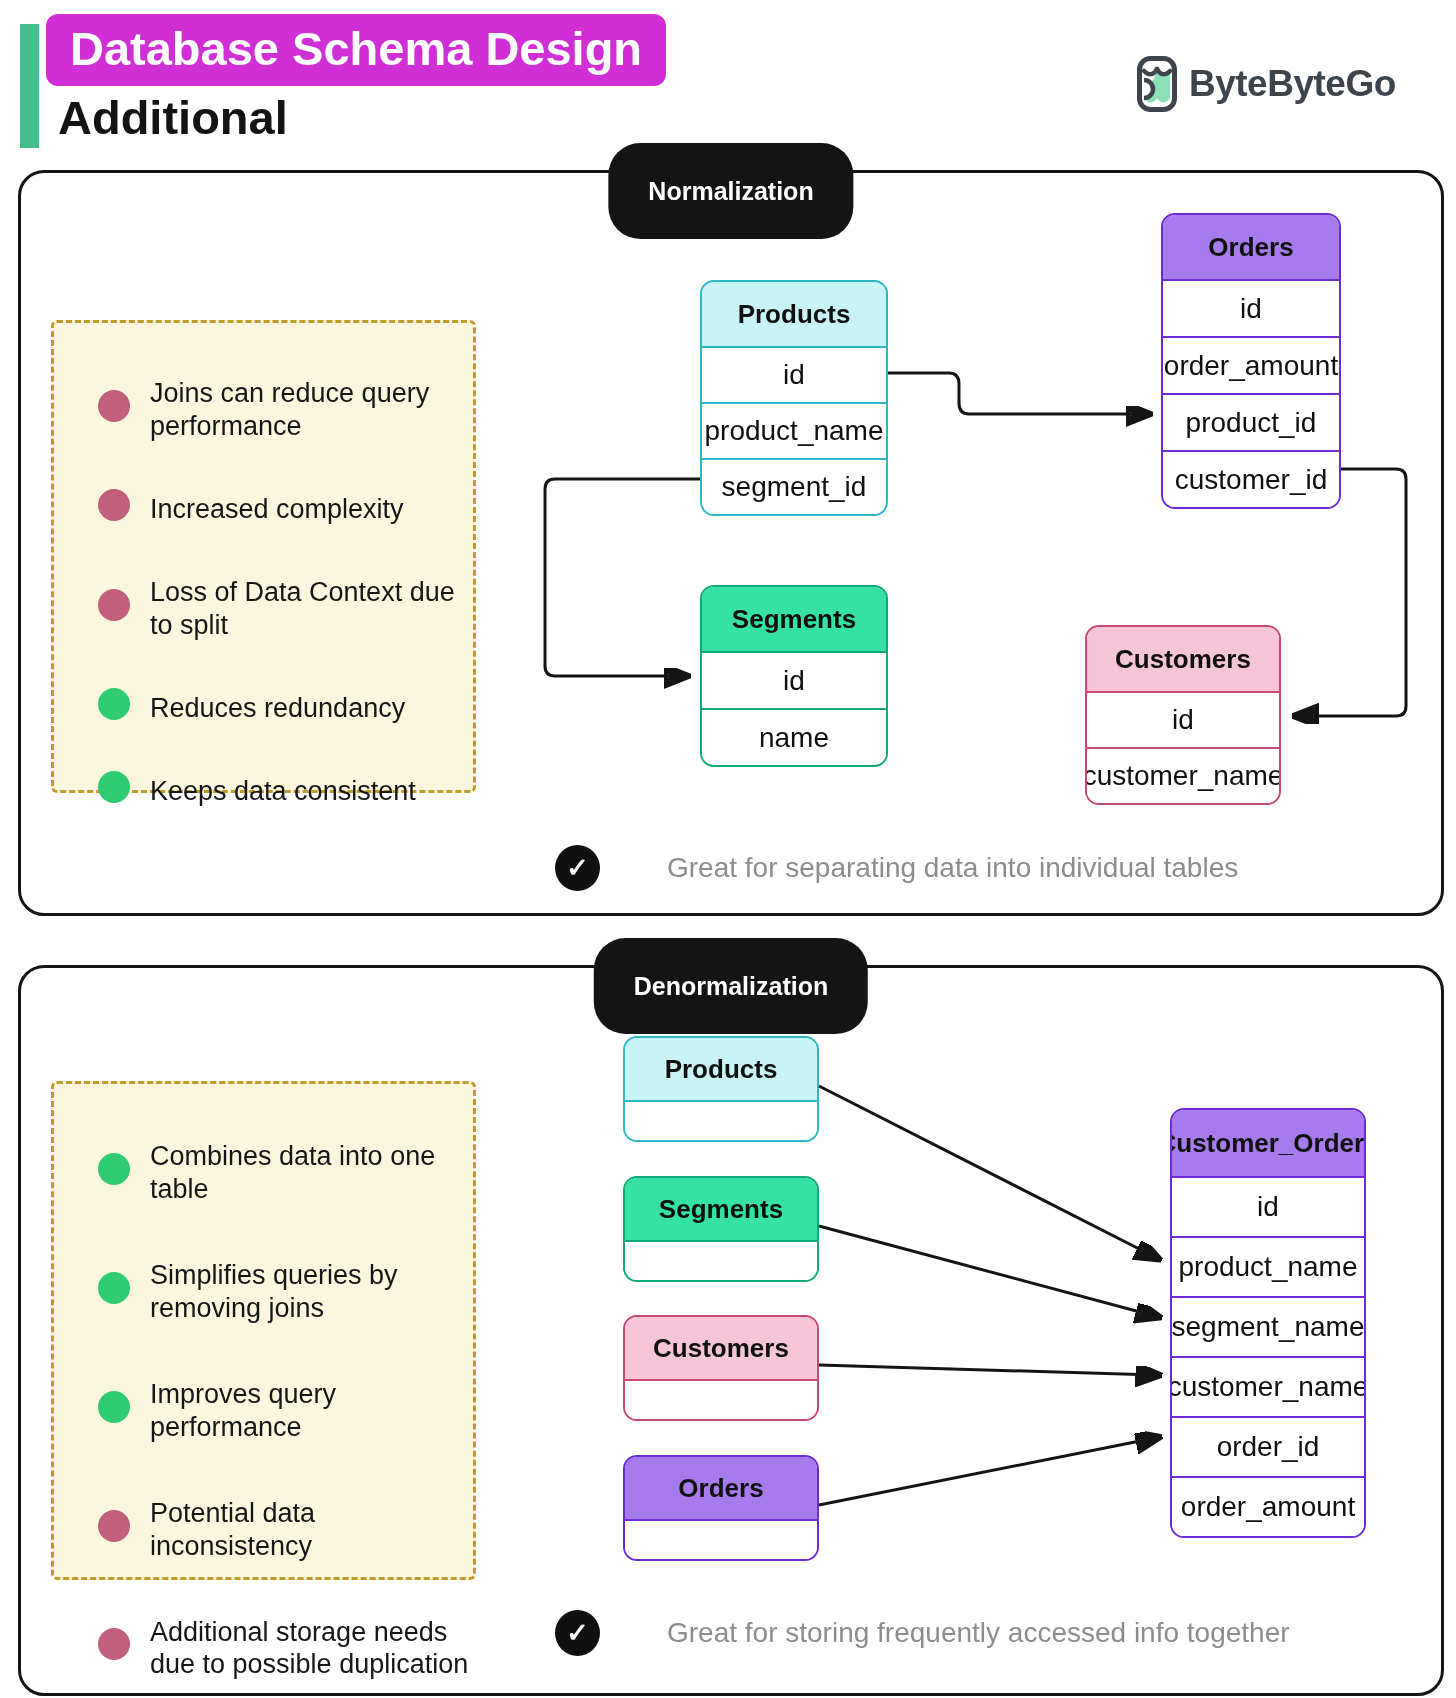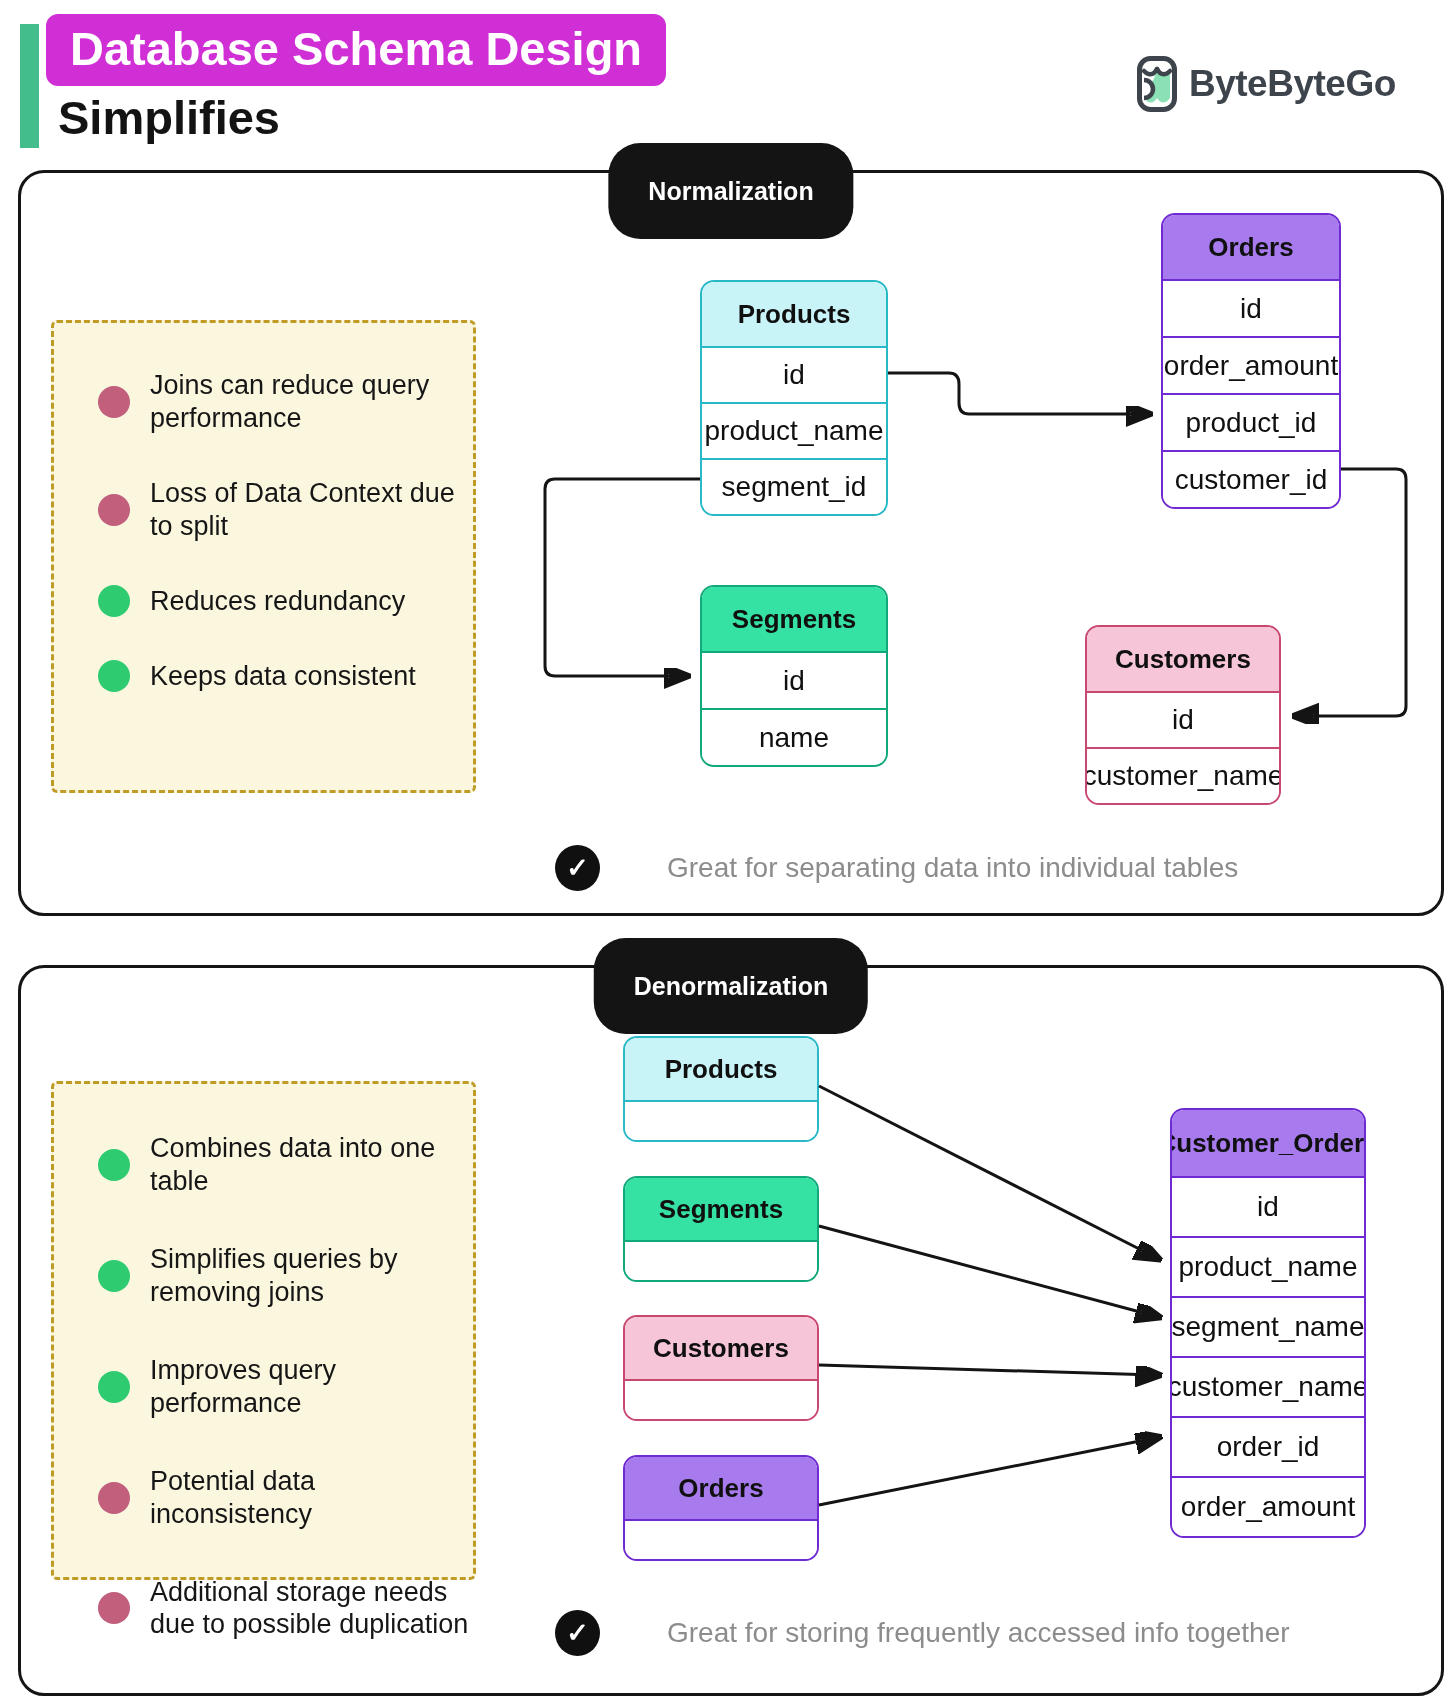--- a/index.html
+++ b/index.html
@@ -24,21 +24,21 @@
 
   
   .notes{position:absolute;left:30px;width:425px;background:#fbf7df;border:3px dashed #c09b26;border-radius:6px;
          display:flex;flex-direction:column;box-sizing:border-box;padding-left:44px;}
   .notes-norm{top:147px;height:473px;padding-top:46px;gap:42px;}
   .notes-denorm{top:113px;height:499px;padding-top:48px;gap:45px;}
   .note{display:flex;align-items:center;gap:20px;}
   .dot{width:32px;height:32px;border-radius:50%;flex:0 0 32px;}
   .dot.con{background:#c25f7d;}
   .dot.pro{background:#2fcb71;}
-  .note-text{font-size:27px;line-height:1.22;max-width:340px;color:#161616;}
+  .note-text{font-size:27px;line-height:1.22;max-width:340px;color:#161616;margin-top:8px;}
 
   
   .tbl{position:absolute;background:#ffffff;border-style:solid;border-width:2.5px;border-radius:14px;
        overflow:hidden;text-align:center;box-sizing:border-box;}
   .tbl .hdr{display:flex;align-items:center;justify-content:center;font-weight:700;font-size:26px;color:#101010;}
   .tbl .row{display:flex;align-items:center;justify-content:center;font-size:28px;color:#101010;
             background:#ffffff;border-top-style:solid;border-top-width:2.5px;}
   .t-cyan{border-color:#29b8c6;}  .t-cyan .hdr{background:#c8f4f8;}  .t-cyan .row{border-top-color:#29b8c6;}
   .t-purple{border-color:#6f2ad2;}.t-purple .hdr{background:#a77bee;}.t-purple .row{border-top-color:#6f2ad2;}
   .t-green{border-color:#11a87c;} .t-green .hdr{background:#35e2a4;} .t-green .row{border-top-color:#11a87c;}
@@ -58,21 +58,21 @@
        display:flex;align-items:center;justify-content:center;font-size:27px;font-weight:700;flex:0 0 45px;}
   .caption-text{font-size:28px;color:#8c8c8c;margin-left:41px;}
 </style>
 </head>
 <body>
 
 <div class="canvas">
 
   <div class="accent-bar"></div>
   <div class="title-chip">Database Schema Design</div>
-  <div class="subtitle">Simplifies</div>
+  <div class="subtitle">Additional</div>
   <div class="brand">
     <svg width="40" height="56" viewBox="0 0 40 56">
       <rect x="2.5" y="2.5" width="35" height="51" rx="11" fill="#ffffff" stroke="#3e444c" stroke-width="5"></rect>
       <path d="M20 13 C23 19 28 20 33 15 L33 42 C28 49 23 47 20 42 C17 47 12 49 7 42 L7 26 C12 30 17 27 20 13 Z" fill="#8be0b6"></path>
       <path d="M7 15 C12 20 17 19 20 13" fill="none" stroke="#3e444c" stroke-width="4.5" stroke-linecap="round"></path>
       <path d="M20 13 C23 19 28 20 33 15" fill="none" stroke="#3e444c" stroke-width="4.5" stroke-linecap="round"></path>
       <path d="M7 24 a9 9 0 0 1 0 18" fill="#ffffff" stroke="#3e444c" stroke-width="4.5"></path>
     </svg>
     <span class="brand-name">ByteByteGo</span>
   </div>
@@ -80,20 +80,24 @@
   <section class="panel panel-norm">
     <div class="pill">Normalization</div>
 
     <div class="notes notes-norm">
       <div class="note">
         <span class="dot con"></span>
         <span class="note-text">Joins can reduce query performance</span>
       </div>
       <div class="note">
         <span class="dot con"></span>
+        <span class="note-text">Increased complexity</span>
+      </div>
+      <div class="note">
+        <span class="dot con"></span>
         <span class="note-text">Loss of Data Context due to split</span>
       </div>
       <div class="note">
         <span class="dot pro"></span>
         <span class="note-text">Reduces redundancy</span>
       </div>
       <div class="note">
         <span class="dot pro"></span>
         <span class="note-text">Keeps data consistent</span>
       </div>

